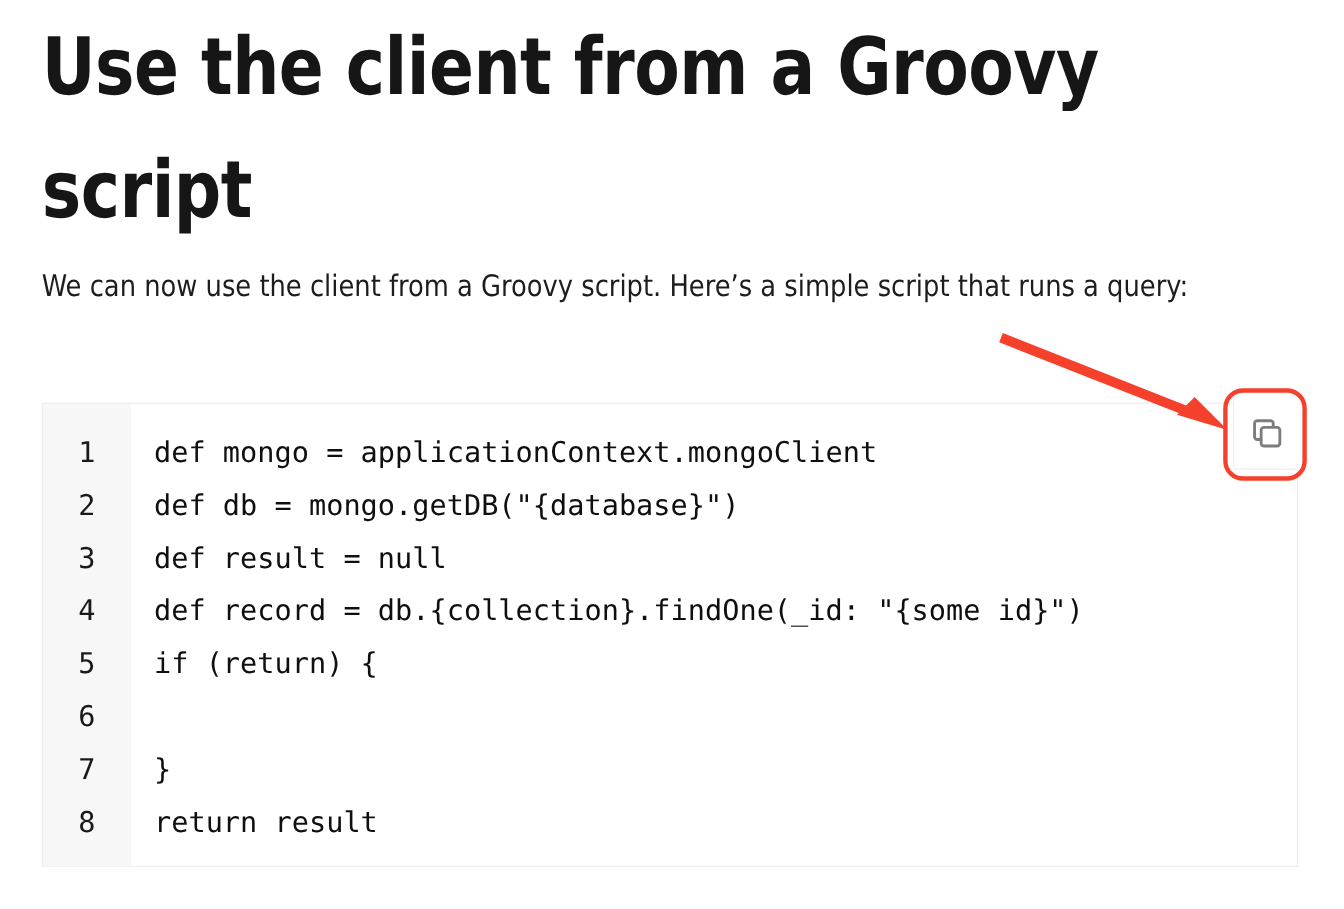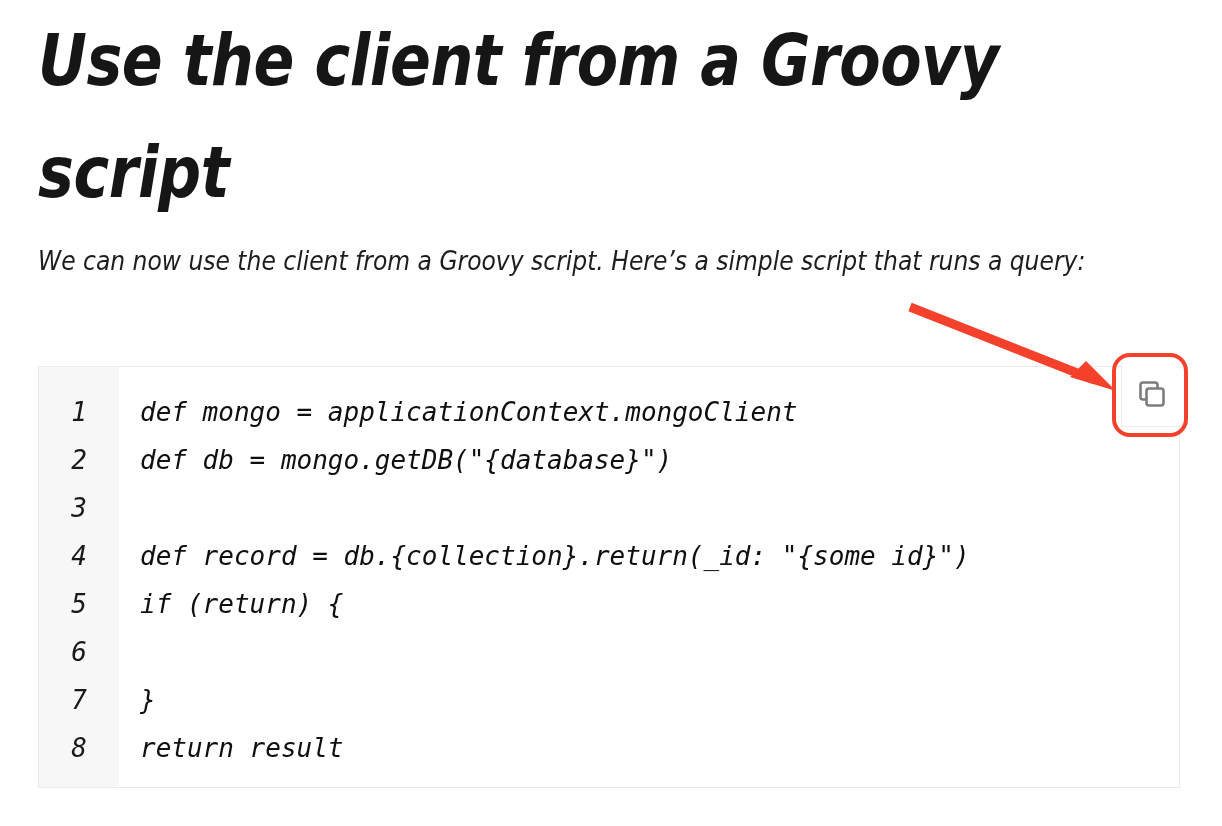--- a/index.html
+++ b/index.html
@@ -13,21 +13,20 @@
     overflow: hidden;
     font-family: "DejaVu Sans", "Liberation Sans", sans-serif;
     -webkit-font-smoothing: antialiased;
   }
 
   .page {
     position: relative;
     width: 1222px;
     height: 826px;
     background: #ffffff;
-    font-style: italic;
   }
 
   
   .page-title {
     position: absolute;
     left: 38px;
     top: 4px;
     width: 1100px;
     margin: 0;
     font-family: "DejaVu Sans Condensed", "DejaVu Sans", "Liberation Sans", sans-serif;
@@ -171,25 +170,26 @@
         <span class="line-code">def mongo = applicationContext.mongoClient</span>
       </div>
 
       <div class="code-row">
         <span class="line-no">2</span>
         <span class="line-code">def db = mongo.getDB("{database}")</span>
       </div>
 
       <div class="code-row">
         <span class="line-no">3</span>
+        <span class="line-code">def result = null</span>
       </div>
 
       <div class="code-row">
         <span class="line-no">4</span>
-        <span class="line-code">def record = db.{collection}.return(_id: "{some id}")</span>
+        <span class="line-code">def record = db.{collection}.findOne(_id: "{some id}")</span>
       </div>
 
       <div class="code-row">
         <span class="line-no">5</span>
         <span class="line-code">if (return) {</span>
       </div>
 
       <div class="code-row">
         <span class="line-no">6</span>
       </div>

